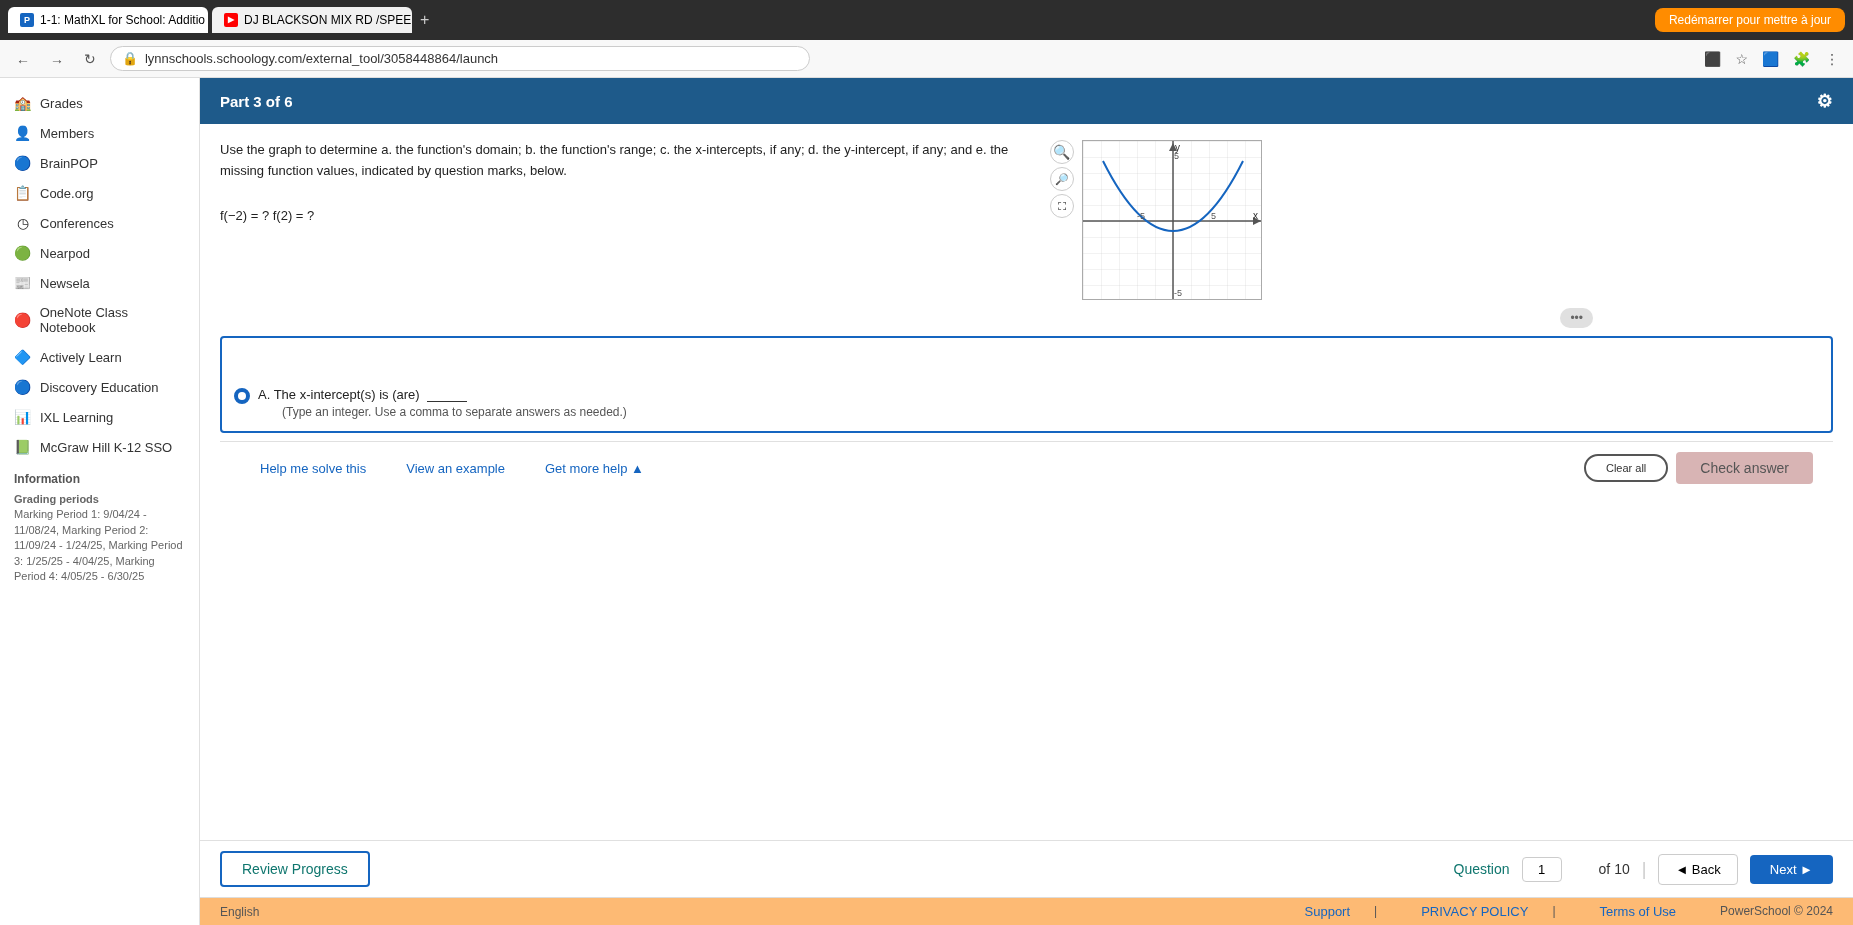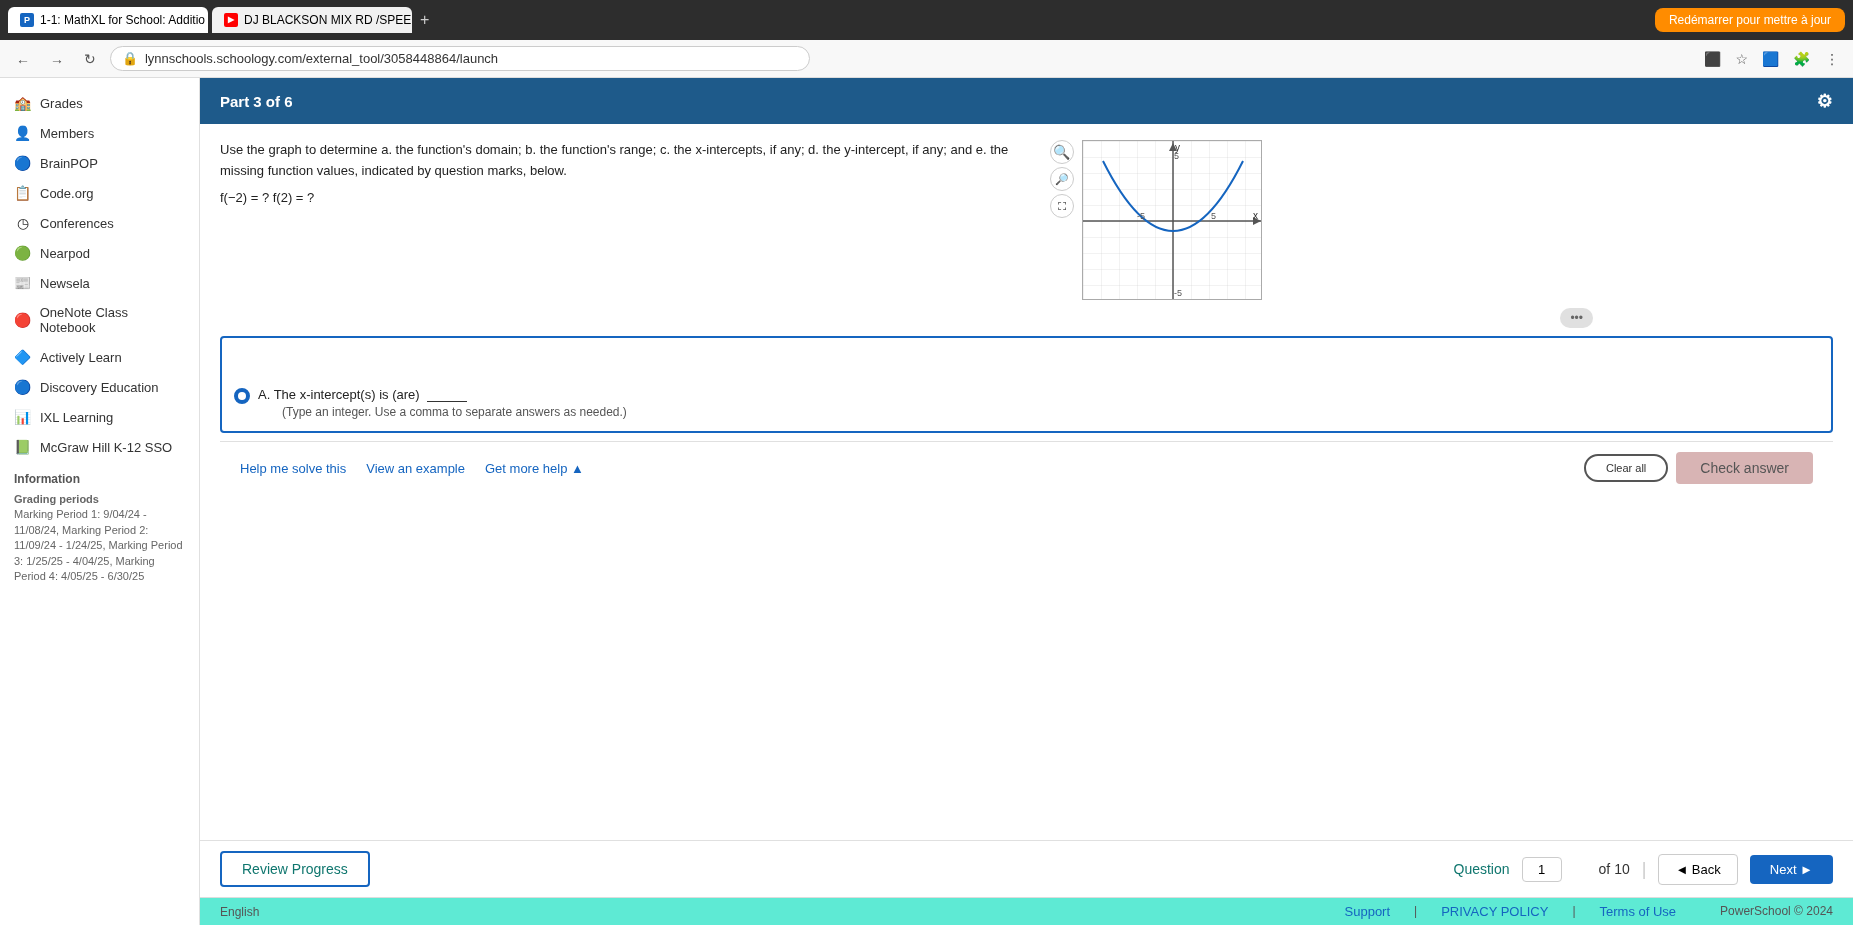--- a/index.html
+++ b/index.html
@@ -51,37 +51,37 @@
     .answer-option { display: flex; align-items: flex-start; gap: 8px; margin-top: 36px; }
     .radio-btn { width: 16px; height: 16px; border-radius: 50%; border: 2px solid #1565c0; margin-top: 2px; flex-shrink: 0; background: #1565c0; position: relative; cursor: pointer; }
     .radio-btn::after { content: ''; position: absolute; top: 2px; left: 2px; width: 8px; height: 8px; border-radius: 50%; background: white; }
     .radio-empty { width: 16px; height: 16px; border-radius: 50%; border: 2px solid #888; margin-top: 2px; flex-shrink: 0; background: white; cursor: pointer; }
     .answer-text { font-size: 13px; color: #222; }
     .answer-input { border: none; border-bottom: 1px solid #333; width: 40px; font-size: 13px; outline: none; margin: 0 3px; }
     .answer-hint { font-size: 12px; color: #555; margin-top: 3px; margin-left: 24px; }
 
     
     .bottom-toolbar { border-top: 1px solid #e0e0e0; padding: 10px 20px; display: flex; align-items: center; gap: 20px; background: #fff; }
-    .help-link { color: #1565c0; font-size: 13px; cursor: pointer; text-decoration: none; background: none; border: none; }
+    .help-link { color: #1565c0; font-size: 13px; cursor: pointer; text-decoration: none; background: none; border: none; margin-left: 20px; }
     .bottom-right { margin-left: auto; display: flex; align-items: center; gap: 8px; }
     .clear-all-btn { background: white; border: 2px solid #555; border-radius: 20px; padding: 6px 20px; font-size: 11px; cursor: pointer; color: #333; }
     .check-answer-btn { background: #d8b4b4; border: none; border-radius: 4px; padding: 8px 24px; font-size: 14px; color: #555; cursor: pointer; }
 
     
     .nav-bar { background: #fff; border-top: 1px solid #e0e0e0; padding: 10px 20px; display: flex; align-items: center; }
     .review-progress-btn { background: white; border: 2px solid #1565c0; border-radius: 4px; padding: 8px 20px; font-size: 14px; color: #0f766e; cursor: pointer; }
     .question-nav { margin-left: auto; display: flex; align-items: center; gap: 12px; }
     .question-label { font-size: 14px; color: #0f766e; }
     .question-number-input { border: 1px solid #ccc; border-radius: 4px; width: 40px; padding: 4px 8px; font-size: 13px; text-align: center; }
     .of-total { font-size: 14px; color: #333; margin-left: 25px; }
     .back-btn { background: white; border: 1px solid #ccc; border-radius: 4px; padding: 7px 16px; font-size: 13px; cursor: pointer; display: flex; align-items: center; gap: 4px; }
     .next-btn { background: #1565c0; color: white; border: none; border-radius: 4px; padding: 7px 20px; font-size: 13px; cursor: pointer; display: flex; align-items: center; gap: 4px; }
 
     
-    .footer { background: #5eead4; border-top: 1px solid #ddd; padding: 6px 20px; display: flex; align-items: center; gap: 8px; font-size: 12px; color: #555; }
+    .footer { background: #fdba74; border-top: 1px solid #ddd; padding: 6px 20px; display: flex; align-items: center; gap: 8px; font-size: 12px; color: #555; }
     .question-body-wrapper { flex: 1; position: relative; overflow: hidden; }
 
     
     .favicon-p { display: inline-block; width: 14px; height: 14px; background: #1565c0; border-radius: 2px; color: white; font-size: 9px; font-weight: bold; text-align: center; line-height: 14px; flex-shrink: 0; }
     .favicon-yt { display: inline-block; width: 14px; height: 14px; background: red; border-radius: 2px; color: white; font-size: 8px; font-weight: bold; text-align: center; line-height: 14px; flex-shrink: 0; }
   </style>
 </head>
 <body>
 
 <div class="browser-chrome">
@@ -185,21 +185,21 @@
       <span>Part 3 of 6</span>
       <span class="gear-icon-header">⚙</span>
     </div>
 
     <div class="question-body-wrapper">
       <div class="question-body">
 
         <div style="display:flex; gap:10px; position:relative;">
           <div style="flex:1; max-width:820px;">
             <div class="question-text">Use the graph to determine a. the function's domain; b. the function's range; c. the x-intercepts, if any; d. the y-intercept, if any; and e. the missing function values, indicated by question marks, below.</div>
-            <div class="question-text sub" style="margin-top:6px;">f(−2) = ?   f(2) = ?</div>
+            <div class="question-text sub" style="margin-top:24px;">f(−2) = ?   f(2) = ?</div>
           </div>
 
           <div style="width:230px; flex-shrink:0; position:relative;">
             <div style="display:flex; align-items:flex-start; gap:4px;">
 
               <div style="display:flex; flex-direction:column; gap:3px; margin-right:4px;">
                 <button class="zoom-btn">🔍</button>
                 <button class="zoom-btn" style="font-size:11px;">🔎</button>
                 <button class="zoom-btn" style="font-size:11px;">⛶</button>
               </div>

